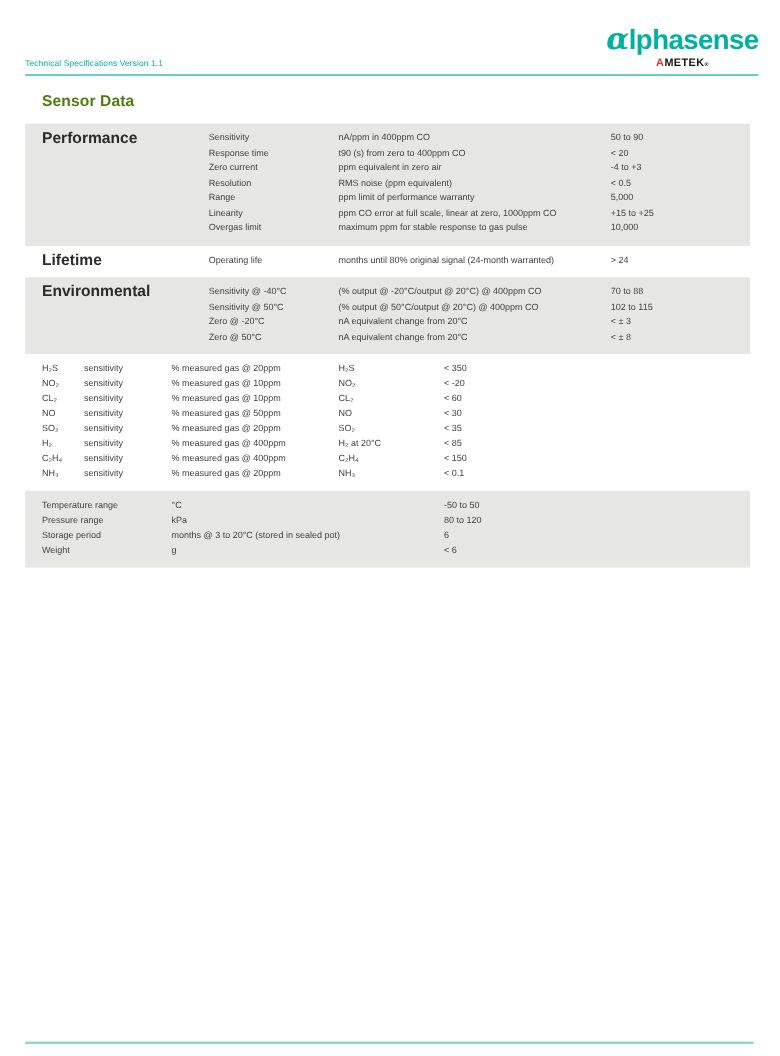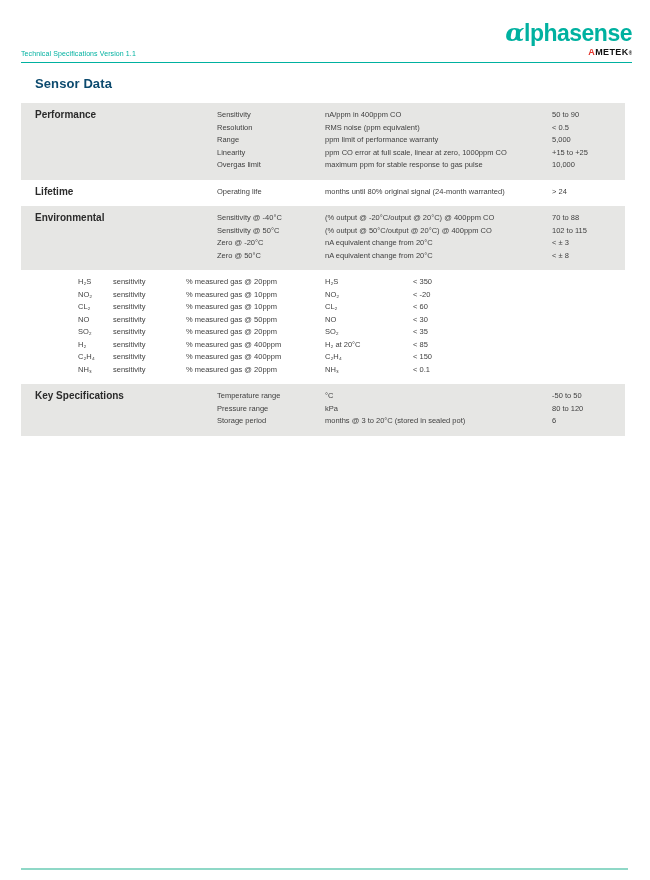--- a/index.html
+++ b/index.html
@@ -12,51 +12,51 @@
     overflow:hidden;
   }
 
   
   .brand{position:absolute;top:20px;right:18px;text-align:right;line-height:1;}
   .brand-name{font-size:23px;font-weight:700;color:#00b1a0;letter-spacing:-0.5px;}
   .brand-name .alpha{
     font-family:"DejaVu Serif",serif;
     font-style:italic;font-weight:700;font-size:25px;
   }
-  .ametek{margin-top:3px;display:flex;justify-content:flex-end;align-items:baseline;}
+  .ametek{margin-top:3px;display:flex;justify-content:center;align-items:baseline;}
   .ametek-text{
     display:inline-block;
     font-size:9px;font-weight:800;color:#111111;letter-spacing:0.4px;
   }
   .ametek-text::first-letter{color:#e3342b;}
   .reg{font-size:4.5px;font-weight:700;color:#111111;vertical-align:super;}
 
   .doc-label{
     position:absolute;left:21px;top:50px;
     font-size:7px;color:#00b1a0;letter-spacing:0.1px;
   }
   .header-rule{
     position:absolute;left:21px;top:62px;
     width:611px;height:1px;background:#00b1a0;
   }
 
   .page-title{
     position:absolute;left:35px;top:76px;
-    font-size:13px;font-weight:700;color:#0c4a6e;letter-spacing:0.1px;
+    font-size:13px;font-weight:700;color:#4d7c0f;letter-spacing:0.1px;
   }
 
   
   .sections{position:absolute;left:21px;top:103px;width:604px;}
   .section{display:flex;padding:6px 14px 8px 14px;box-sizing:border-box;}
   .section.shaded{background:#e6e6e4;}
   .section-title{
     width:139px;flex:0 0 139px;
-    font-size:10px;font-weight:700;color:#2b2b2b;line-height:12.5px;
-  }
-  .rows{flex:1 1 auto;min-width:0;margin-left:43px;}
+    font-size:13px;font-weight:700;color:#2b2b2b;line-height:12.5px;
+  }
+  .rows{flex:1 1 auto;min-width:0;}
   .row{display:grid;grid-template-columns:108px 139px 88px 1fr;}
   .cell{
     font-size:7.5px;line-height:12.5px;white-space:nowrap;color:#3f3f3f;
   }
   .gasf{display:inline-block;width:35px;}
 
   
   .footer-rule{
     position:absolute;left:21px;top:868px;
     width:607px;height:2px;background:#8fd8c7;
@@ -84,20 +84,32 @@
       <section class="section shaded">
         <div class="section-title">Performance</div>
         <div class="rows">
           <div class="row">
             <div class="cell param">Sensitivity</div>
             <div class="cell desc">nA/ppm in 400ppm CO</div>
             <div class="cell gas"></div>
             <div class="cell value">50 to 90</div>
           </div>
           <div class="row">
+            <div class="cell param">Response time</div>
+            <div class="cell desc">t90 (s) from zero to 400ppm CO</div>
+            <div class="cell gas"></div>
+            <div class="cell value">&lt; 20</div>
+          </div>
+          <div class="row">
+            <div class="cell param">Zero current</div>
+            <div class="cell desc">ppm equivalent in zero air</div>
+            <div class="cell gas"></div>
+            <div class="cell value">-4 to +3</div>
+          </div>
+          <div class="row">
             <div class="cell param">Resolution</div>
             <div class="cell desc">RMS noise (ppm equivalent)</div>
             <div class="cell gas"></div>
             <div class="cell value">&lt; 0.5</div>
           </div>
           <div class="row">
             <div class="cell param">Range</div>
             <div class="cell desc">ppm limit of performance warranty</div>
             <div class="cell gas"></div>
             <div class="cell value">5,000</div>
@@ -202,39 +214,44 @@
           </div>
           <div class="row">
             <div class="cell param"><span class="gasf">NH₃</span>sensitivity</div>
             <div class="cell desc">% measured gas @ 20ppm</div>
             <div class="cell gas">NH₃</div>
             <div class="cell value">&lt; 0.1</div>
           </div>
         </div>
       </section>
       <section class="section shaded">
-        <div class="section-title">Key Specifications</div>
         <div class="rows">
           <div class="row">
             <div class="cell param">Temperature range</div>
             <div class="cell desc">°C</div>
             <div class="cell gas"></div>
             <div class="cell value">-50 to 50</div>
           </div>
           <div class="row">
             <div class="cell param">Pressure range</div>
             <div class="cell desc">kPa</div>
             <div class="cell gas"></div>
             <div class="cell value">80 to 120</div>
           </div>
           <div class="row">
             <div class="cell param">Storage period</div>
             <div class="cell desc">months @ 3 to 20°C (stored in sealed pot)</div>
             <div class="cell gas"></div>
             <div class="cell value">6</div>
           </div>
+          <div class="row">
+            <div class="cell param">Weight</div>
+            <div class="cell desc">g</div>
+            <div class="cell gas"></div>
+            <div class="cell value">&lt; 6</div>
+          </div>
         </div>
       </section>
     </div>
 
   <div class="footer-rule"></div>
 
 </div>
 
 </body></html>

